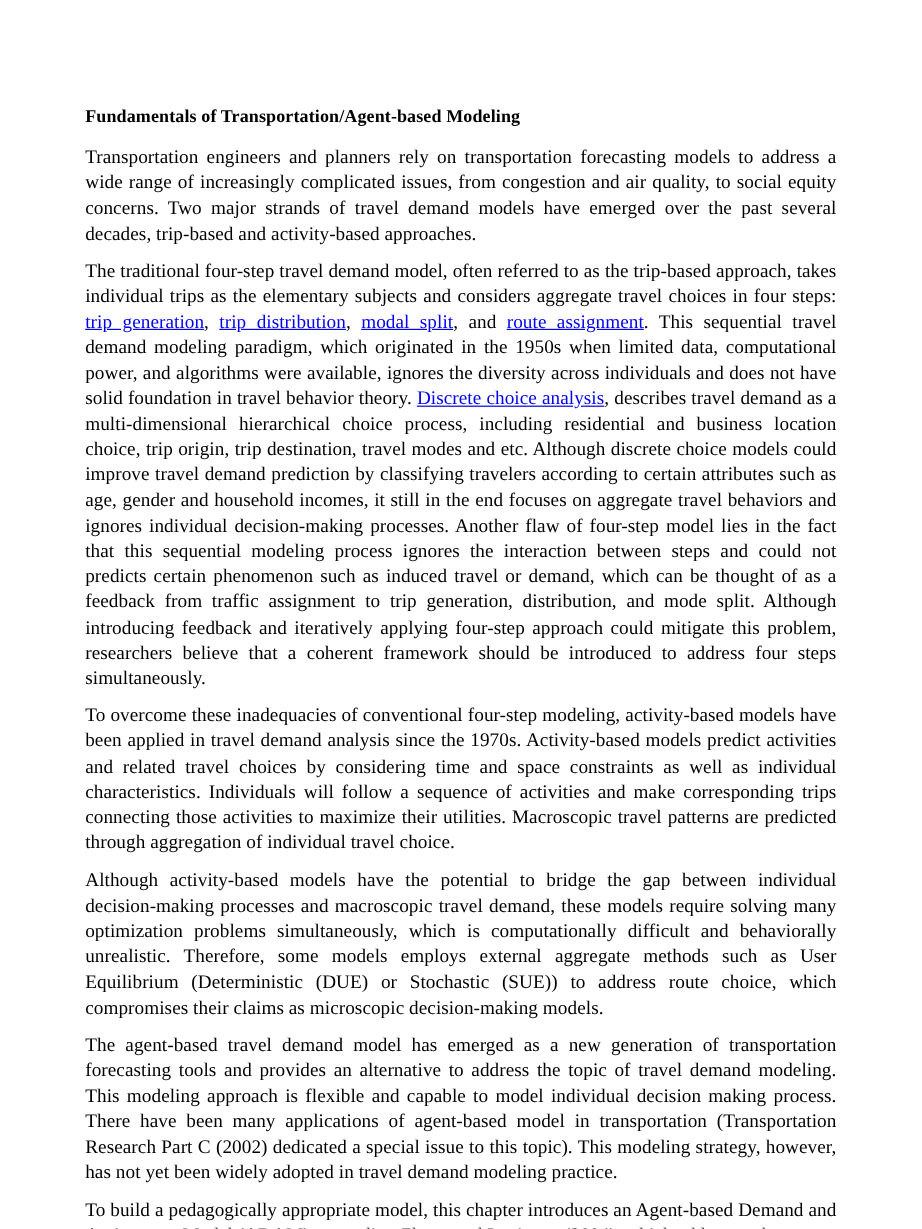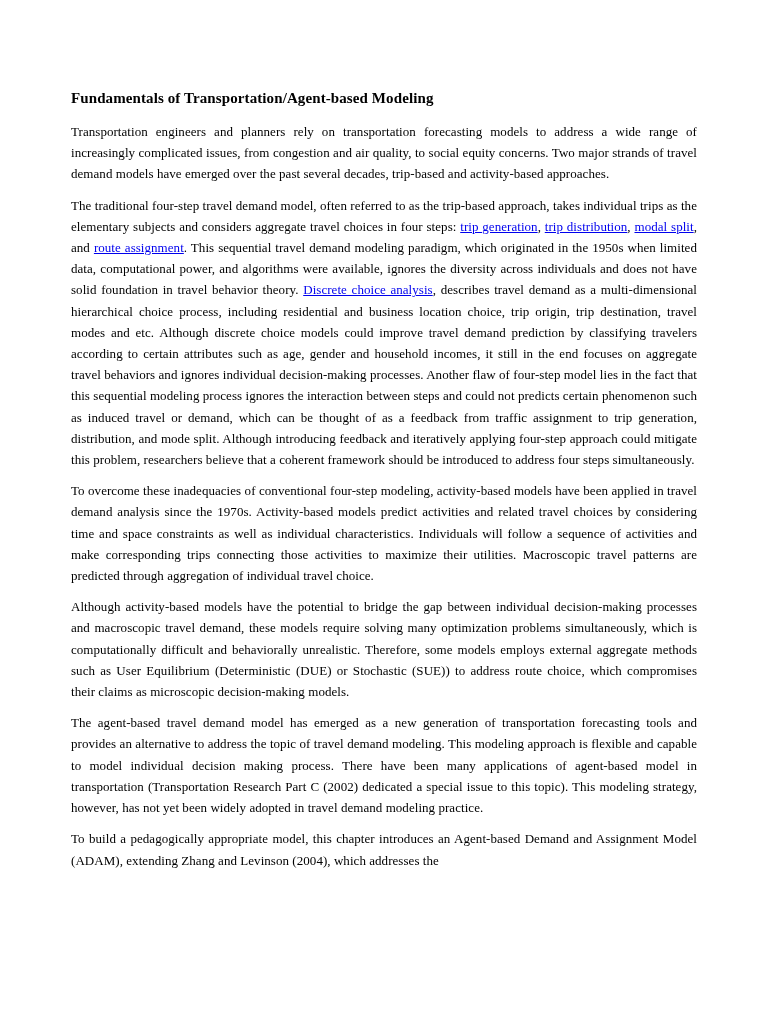--- a/index.html
+++ b/index.html
@@ -31,21 +31,21 @@
     font-weight: bold;
     line-height: 21px;
     margin: 0 0 12px 0;
     text-align: left;
     letter-spacing: 0.1px;
   }
   h2.doc-subtitle {
     margin-bottom: 13px;
   }
   p.para {
-    font-size: 13px;
+    font-size: 16px;
     line-height: 21.2px;
     margin: 0 0 10px 0;
     text-align: justify;
     text-justify: inter-word;
     hyphens: none;
     letter-spacing: 0.05px;
   }
   p.para:last-child {
     margin-bottom: 0;
   }

